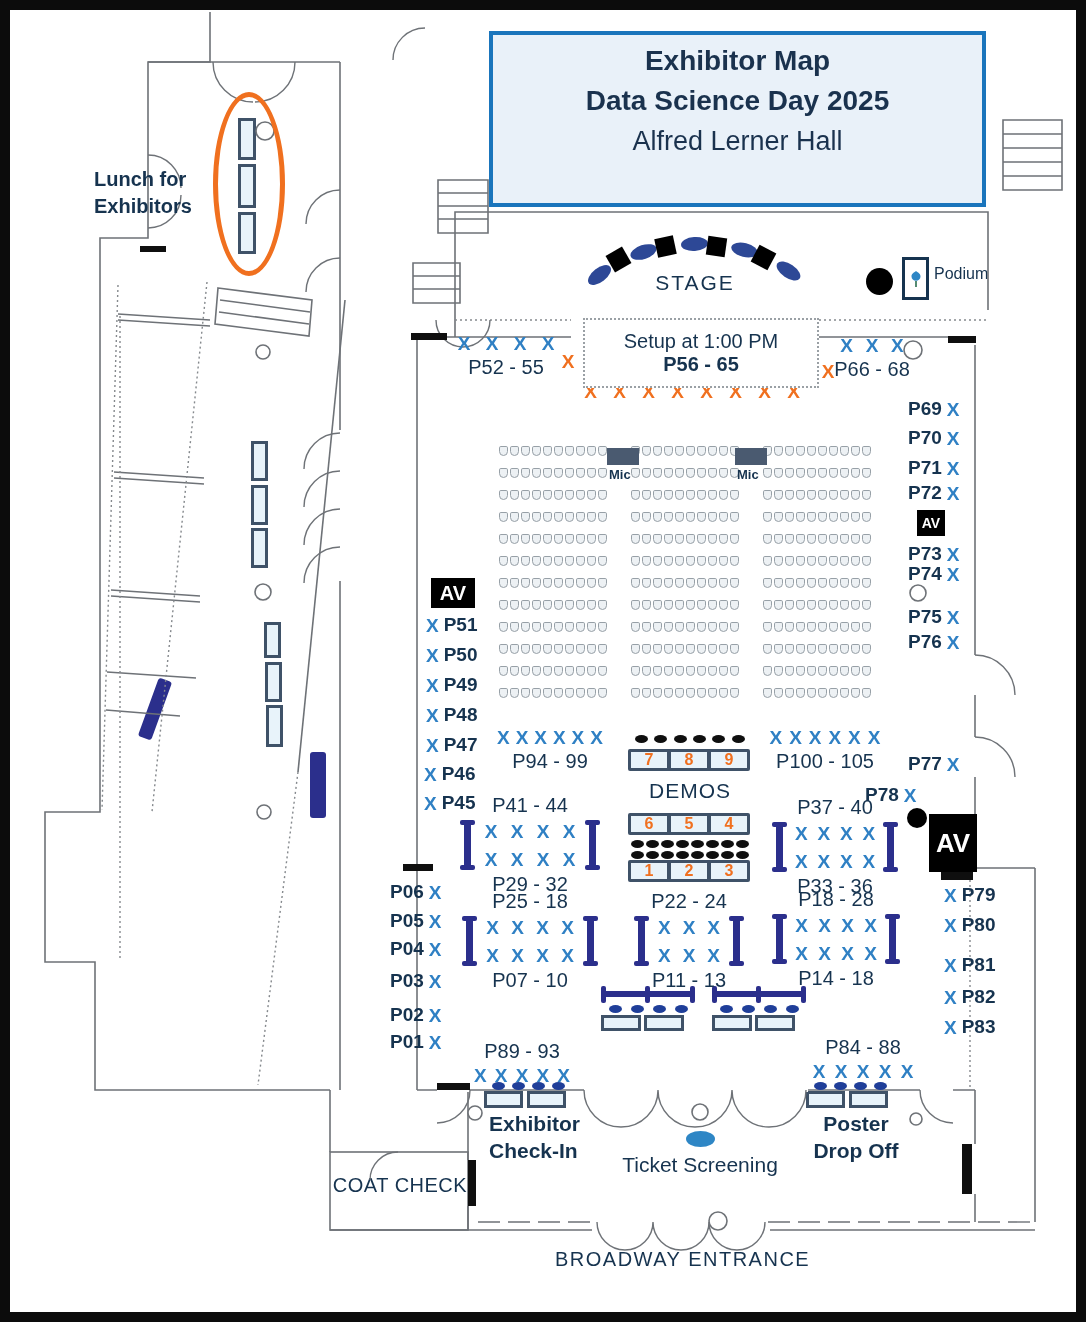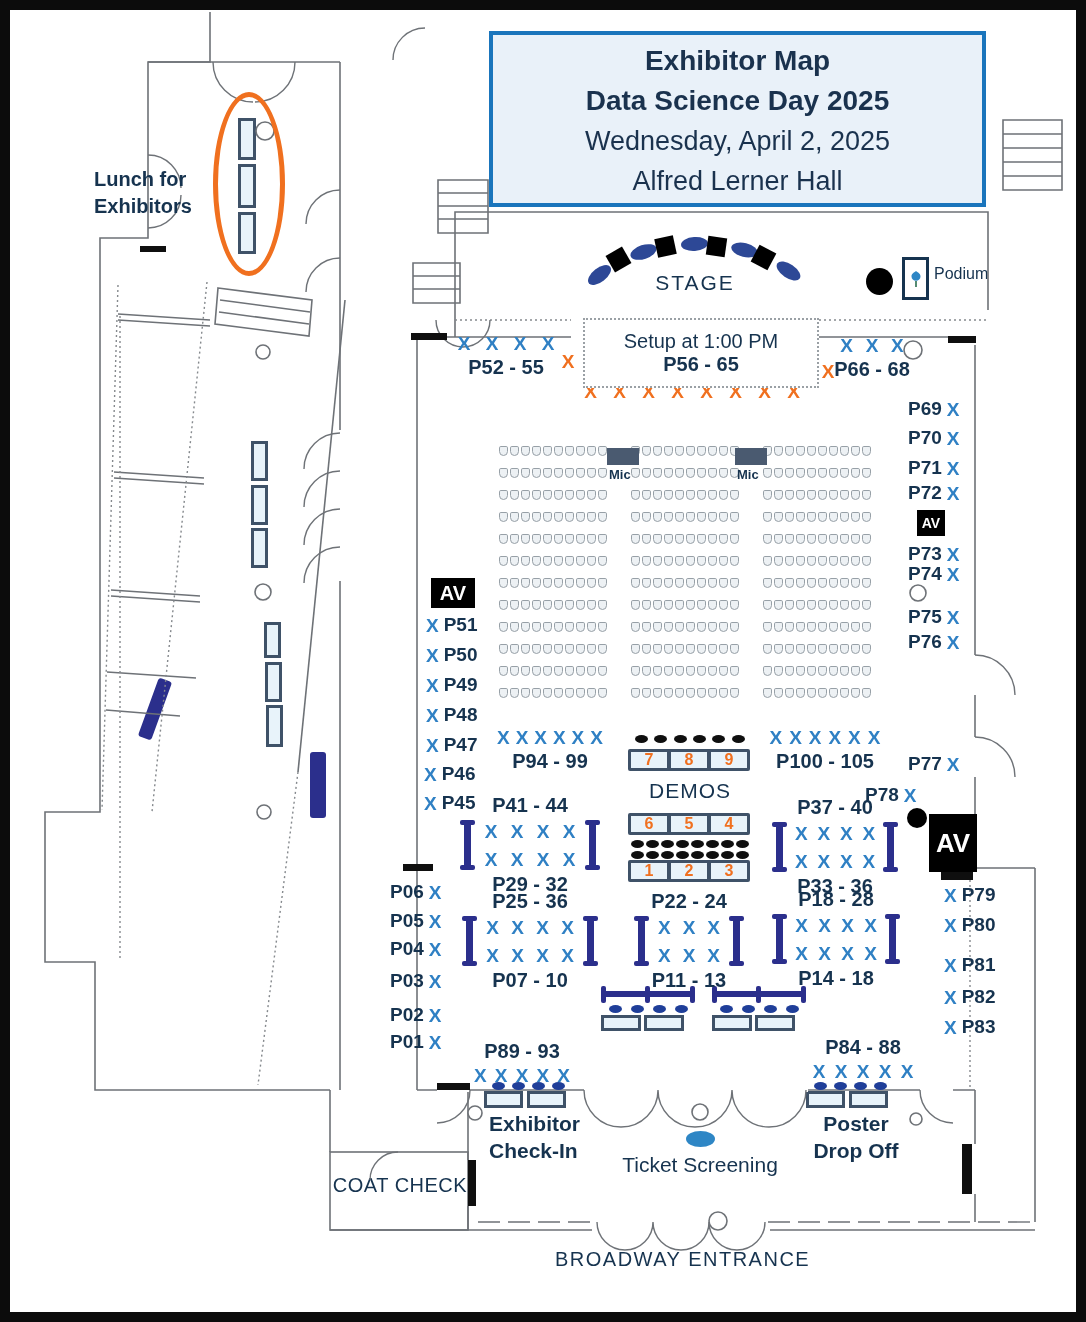--- a/index.html
+++ b/index.html
@@ -14,21 +14,21 @@
   .titlebox .t2{font-size:27px;font-weight:400;line-height:40px;color:#1a324e}
   
   .lbl{font-weight:700;color:#16334f;white-space:nowrap}
   .rlbl{font-weight:400;color:#16334f;white-space:nowrap}
   
   .x{font-weight:700;font-size:19px;line-height:1;letter-spacing:0}
   .xrow{display:flex;justify-content:space-around;align-items:center;width:100%}
   .xrow.blue{color:#2f80c4}.xrow.orange{color:#f0701f}
   
   .cluster{position:absolute;display:flex;flex-direction:column;align-items:center;gap:3px;z-index:20}
-  .clabel{font-weight:700;font-size:20px;color:#16334f;text-align:center;white-space:nowrap}
+  .clabel{font-weight:400;font-size:20px;color:#16334f;text-align:center;white-space:nowrap}
   .cmid{display:flex;align-items:center;width:100%;gap:3px}
   .cxcol{flex:1;display:flex;flex-direction:column;gap:9px}
   
   .single{position:absolute;display:flex;align-items:center;gap:5px;z-index:20}
   .single .x{color:#2f80c4}
   .sl{font-weight:700;font-size:19px;color:#16334f;white-space:nowrap}
   
   .ibar{position:relative;width:15px;height:50px;flex:0 0 15px}
   .ibar::before{content:"";position:absolute;left:4px;top:2px;width:7px;height:46px;background:#2b2f8c}
   .ibar::after{content:"";position:absolute;left:0;top:0;width:15px;height:5px;background:#2b2f8c;
@@ -154,21 +154,20 @@
   <div class="blk" style="left:411px;top:333px;width:36px;height:7px"></div>
   <div class="blk" style="left:403px;top:864px;width:30px;height:7px"></div>
   <div class="blk" style="left:437px;top:1083px;width:33px;height:7px"></div>
   <div class="blk" style="left:468px;top:1160px;width:8px;height:46px"></div>
   <div class="blk" style="left:962px;top:1144px;width:10px;height:50px"></div>
   <div class="blk" style="left:140px;top:246px;width:26px;height:6px"></div>
 
   <div class="titlebox">
     <div class="t1">Exhibitor Map</div>
     <div class="t1">Data Science Day 2025</div>
-    <div class="t2">Wednesday, April 2, 2025</div>
     <div class="t2">Alfred Lerner Hall</div>
   </div>
 
   <div class="abs lbl" style="left:94px;top:166px;font-size:20px;line-height:27px;z-index:20">
     <div>Lunch for</div>
     <div>Exhibitors</div>
   </div>
   <div class="lunch-ellipse"></div>
   <div class="tbl" style="left:238px;top:118px;width:18px;height:42px"></div>
   <div class="tbl" style="left:238px;top:164px;width:18px;height:44px"></div>
@@ -324,21 +323,21 @@
             <span class="x">X</span>
             <span class="x">X</span>
           </div>
       </div>
       <div class="ibar"></div>
     </div>
     <div class="clabel">P33 - 36</div>
   </div>
 
   <div class="cluster" style="left:462px;top:890px;width:136px">
-    <div class="clabel">P25 - 36</div>
+    <div class="clabel">P25 - 18</div>
     <div class="cmid">
       <div class="ibar"></div>
       <div class="cxcol">
         <div class="xrow blue">
             <span class="x">X</span>
             <span class="x">X</span>
             <span class="x">X</span>
             <span class="x">X</span>
           </div>
         <div class="xrow blue">

